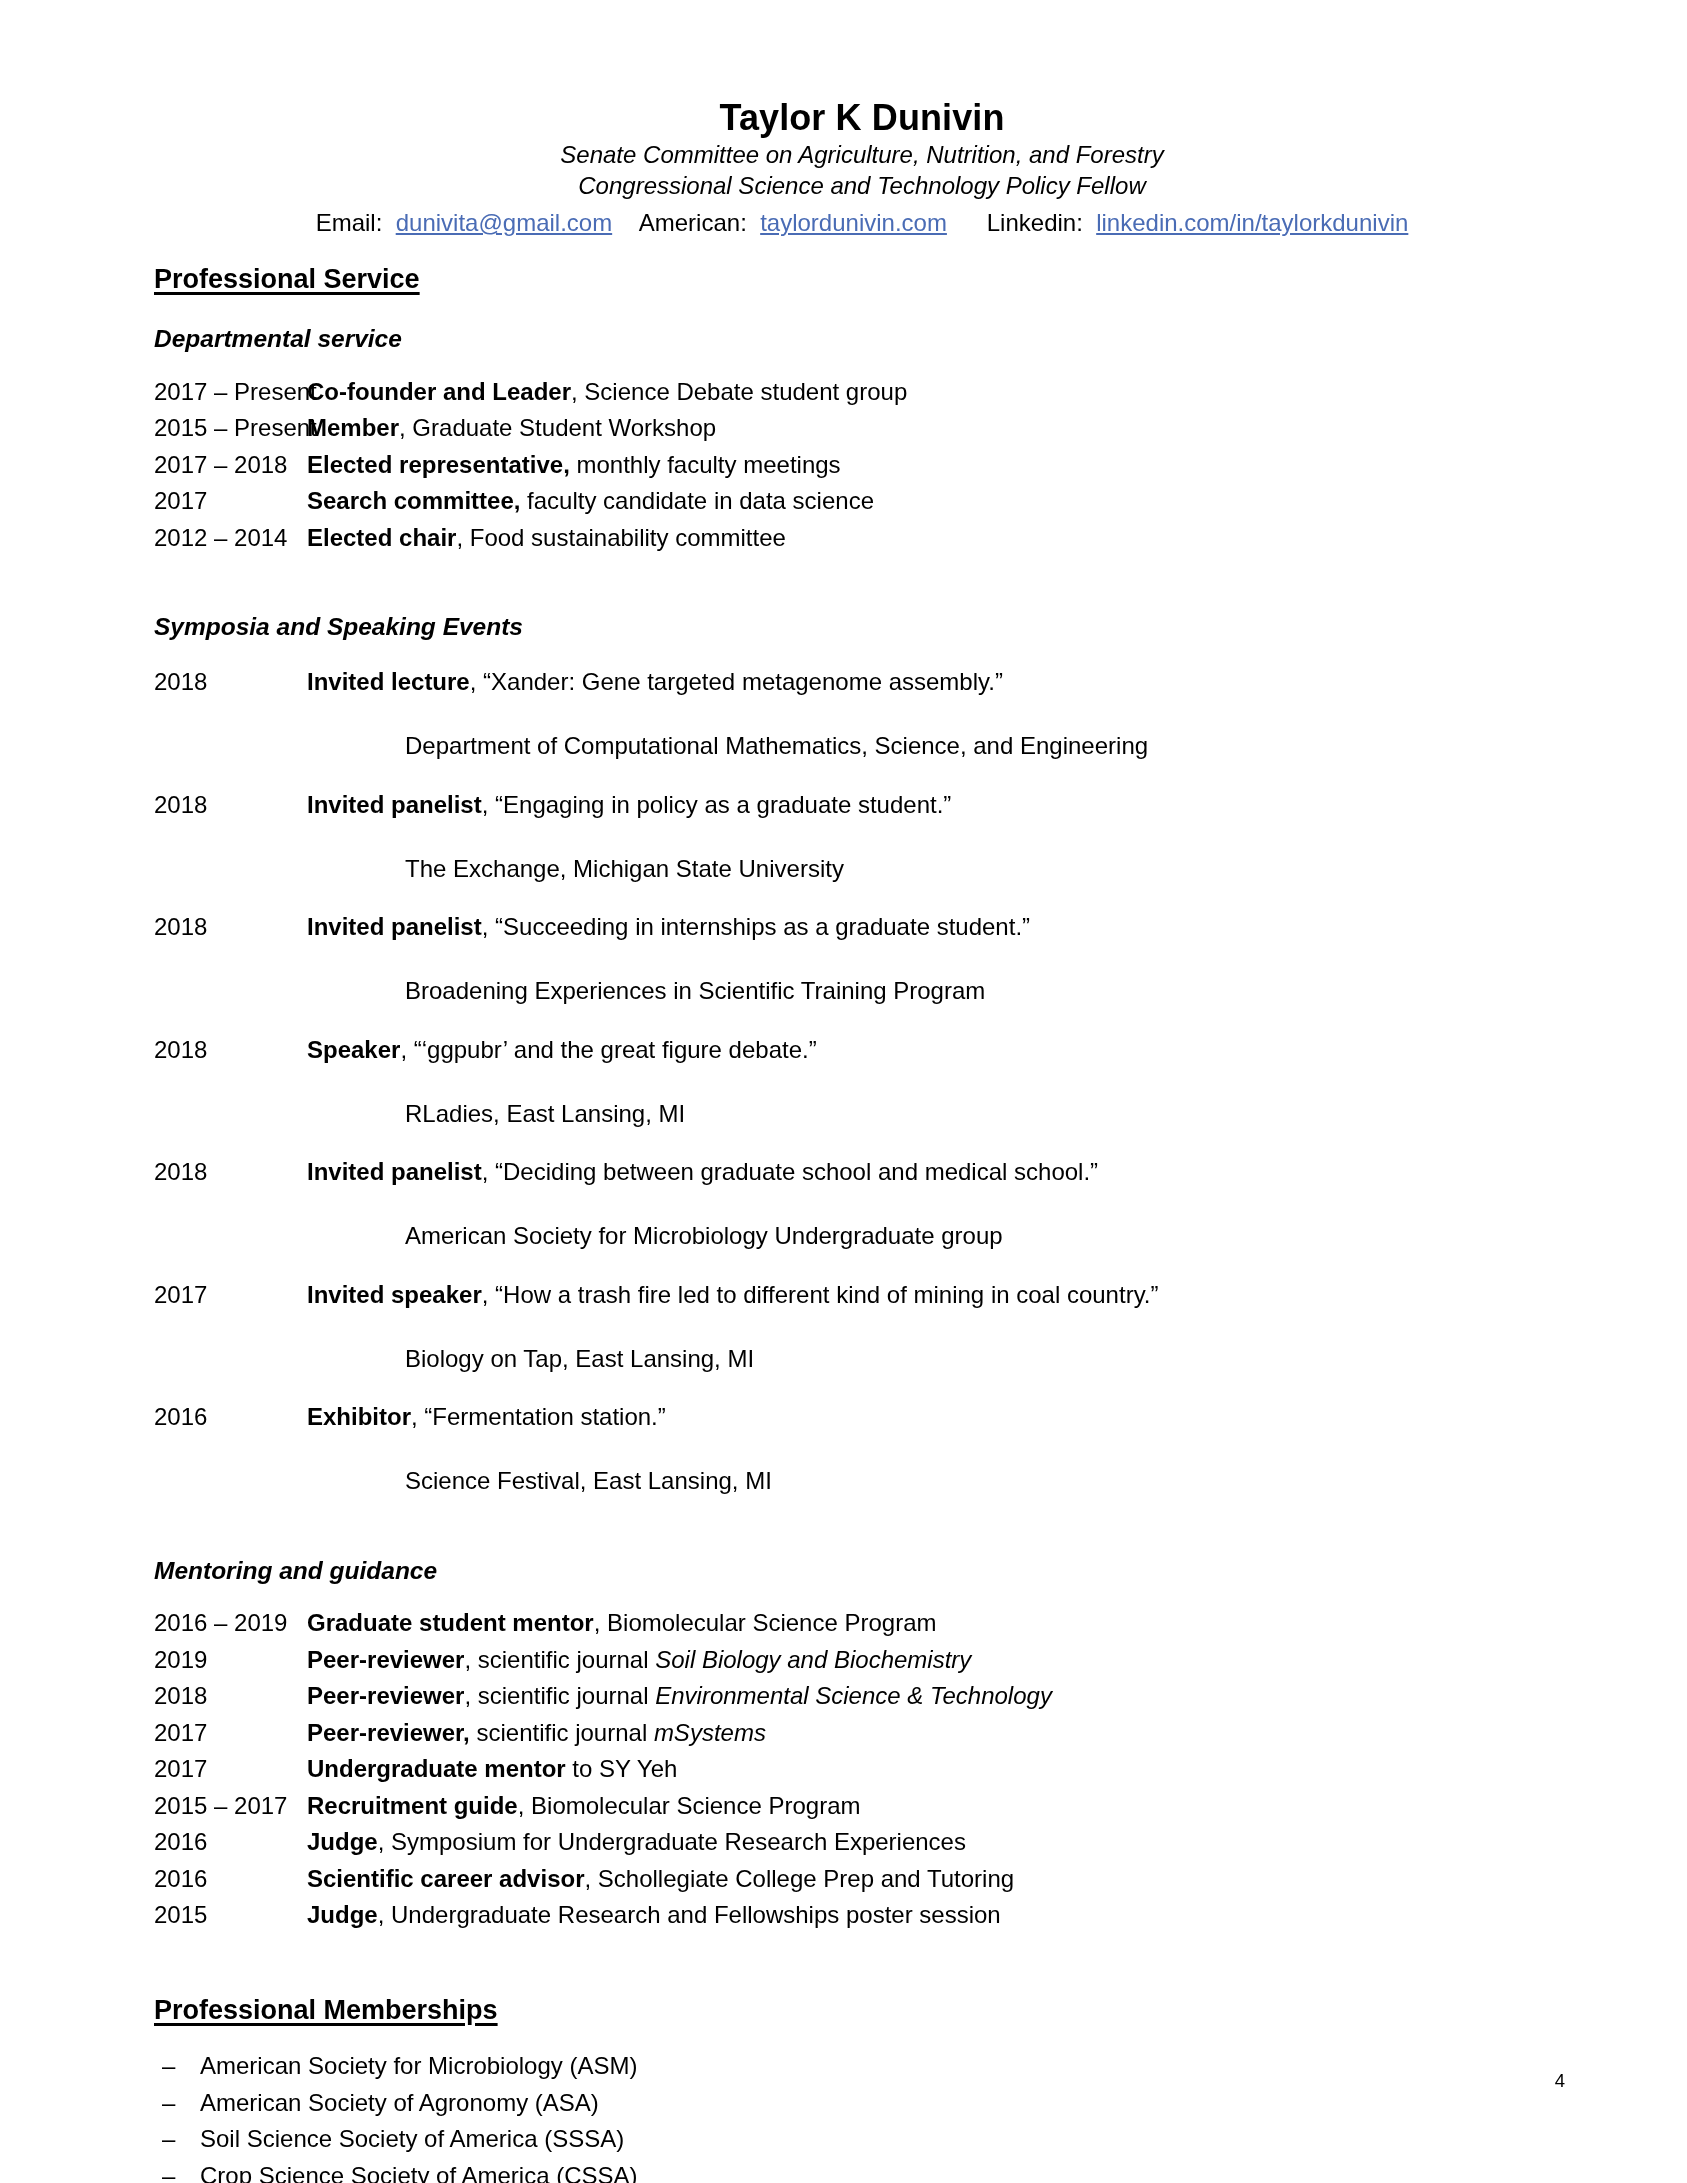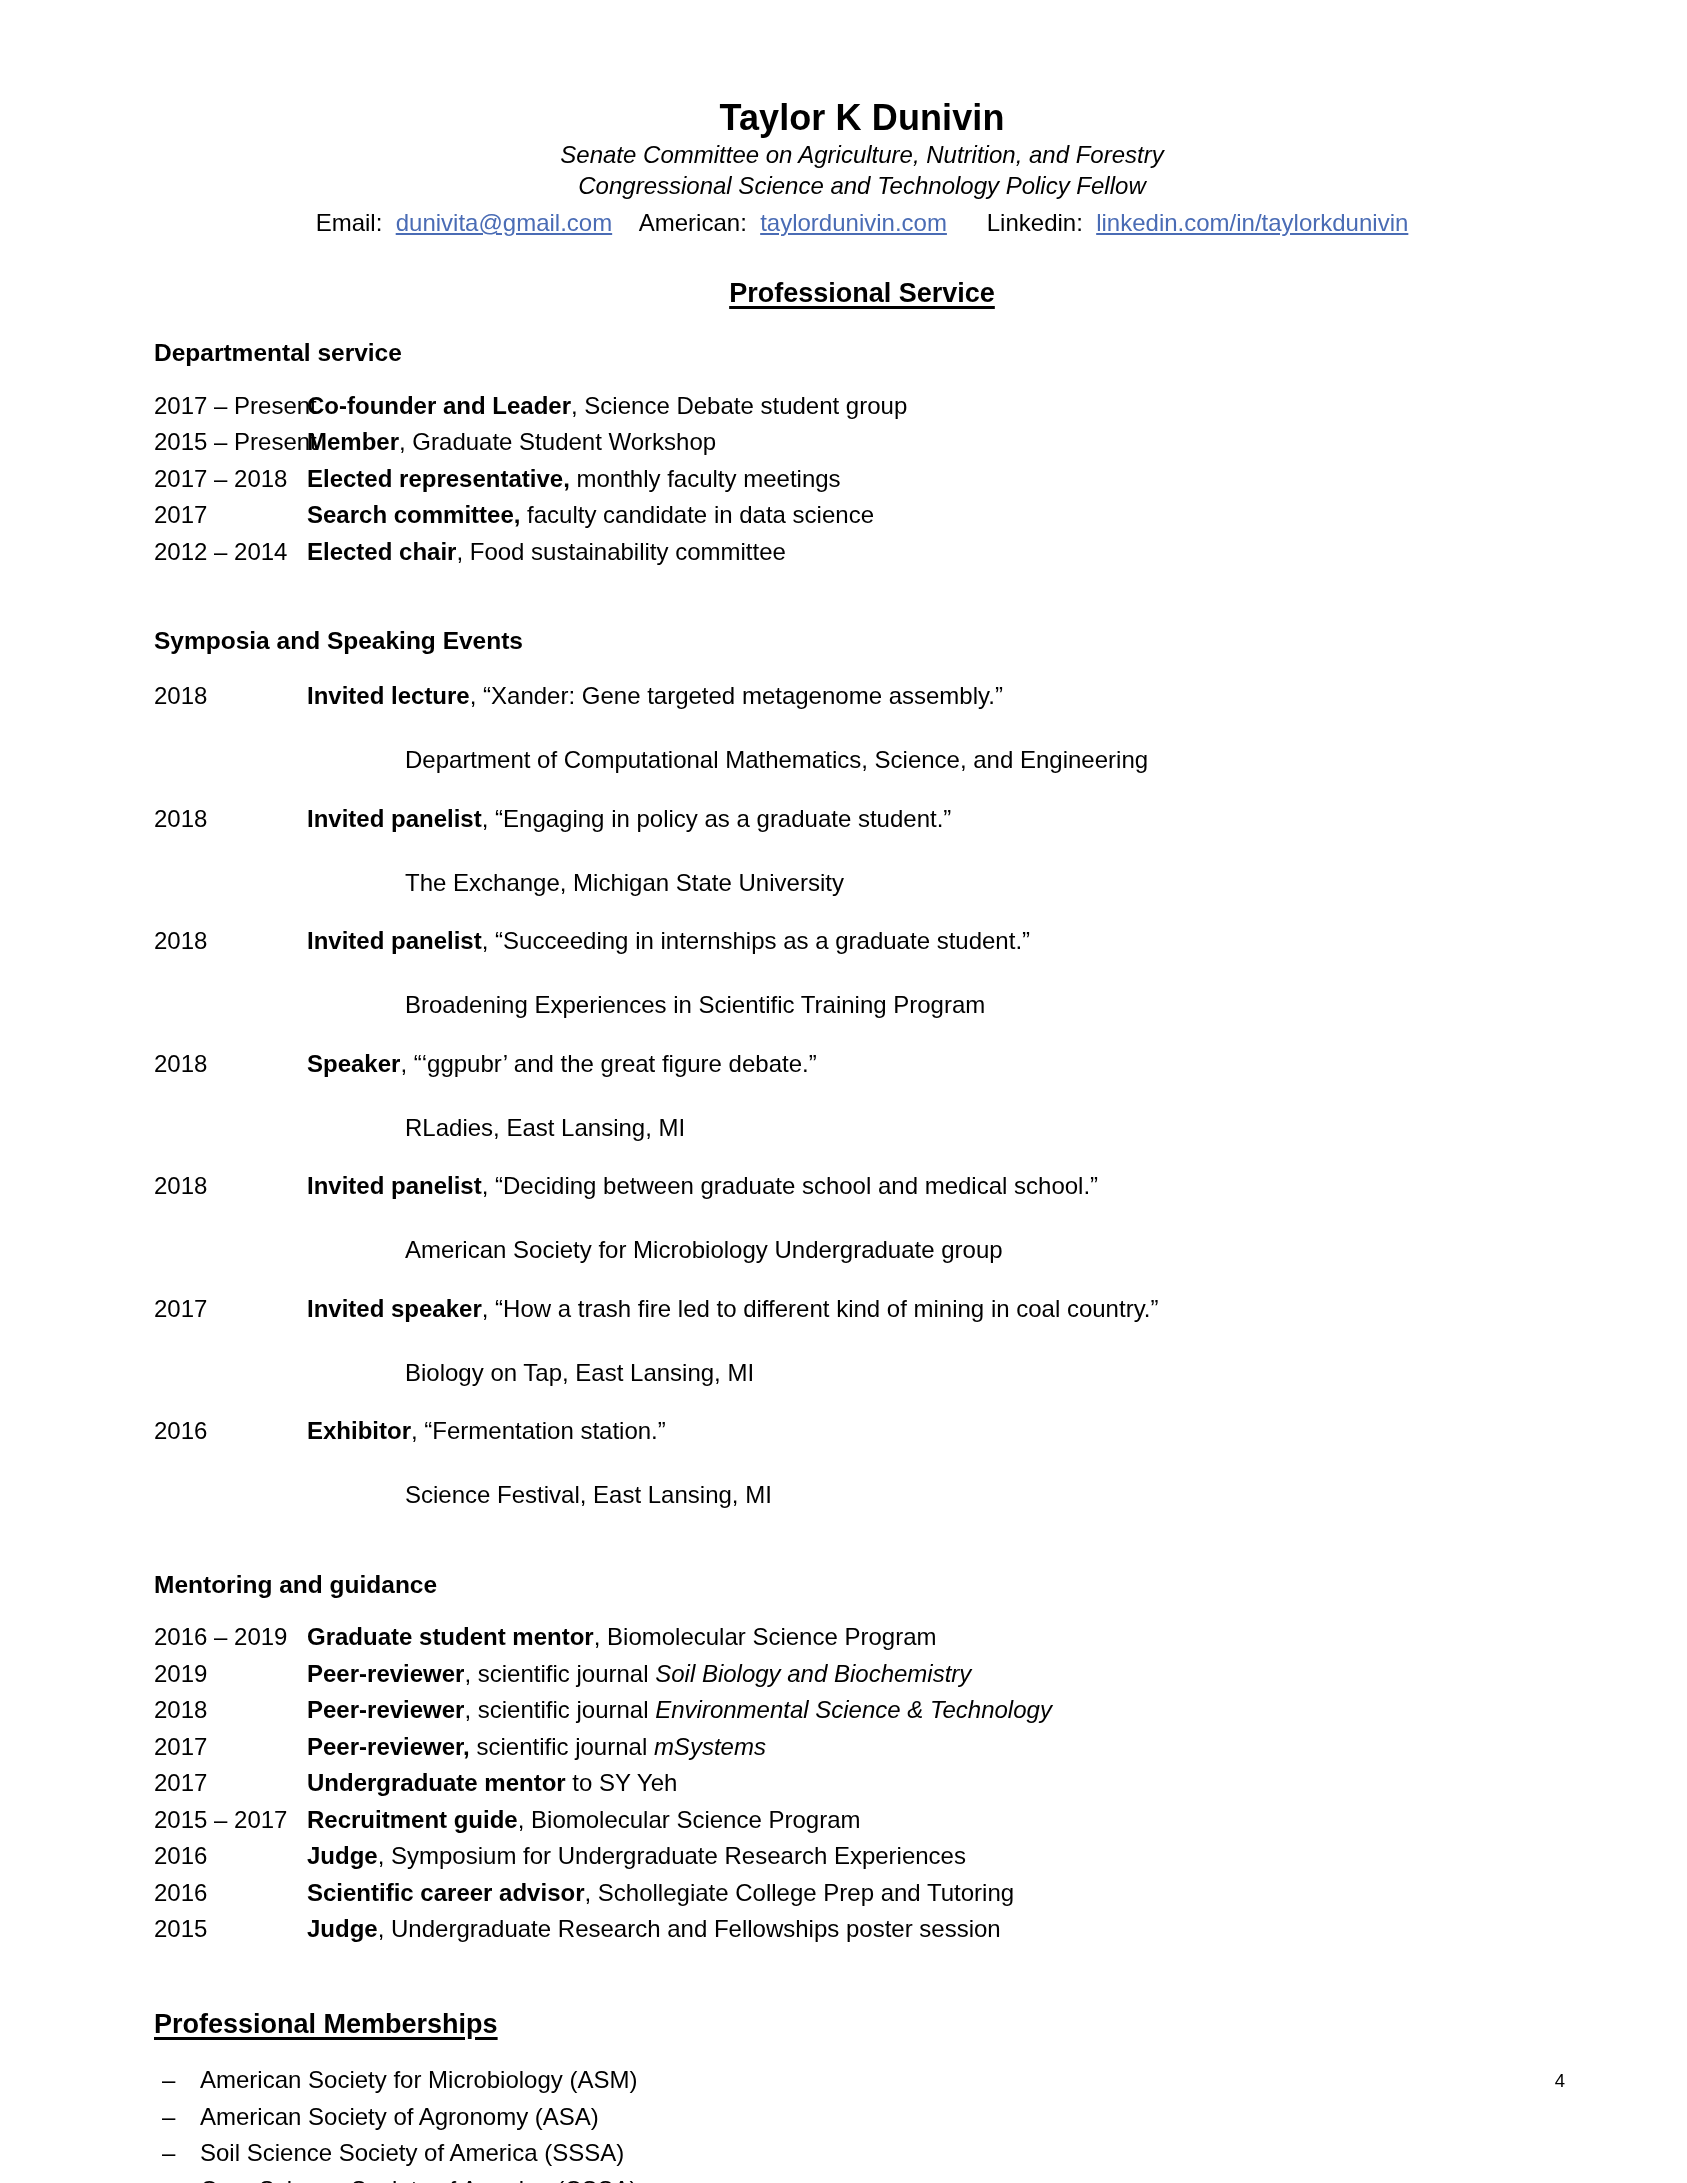--- a/index.html
+++ b/index.html
@@ -63,25 +63,26 @@
   
   .section-heading {
     font-size: 27px;
     font-weight: bold;
     text-decoration: underline;
     text-underline-offset: 4px;
     text-decoration-thickness: 2.6px;
     margin: 0;
     padding: 0;
   }
-  .sec-prof-service { margin-top: 40px; text-align: center; }
+  .sec-prof-service { margin-top: 26px; }
   .sec-memberships  { margin-top: 61px; }
 
   .subsection-heading {
     font-size: 24.5px;
+    font-style: italic;
     margin: 0;
     line-height: 1.2;
   }
   .sub-departmental { margin-top: 29px; }
   .sub-symposia     { margin-top: 56px; }
   .sub-mentoring    { margin-top: 57px; }
 
   
   .entries { margin-top: 20px; }
   .entry {

